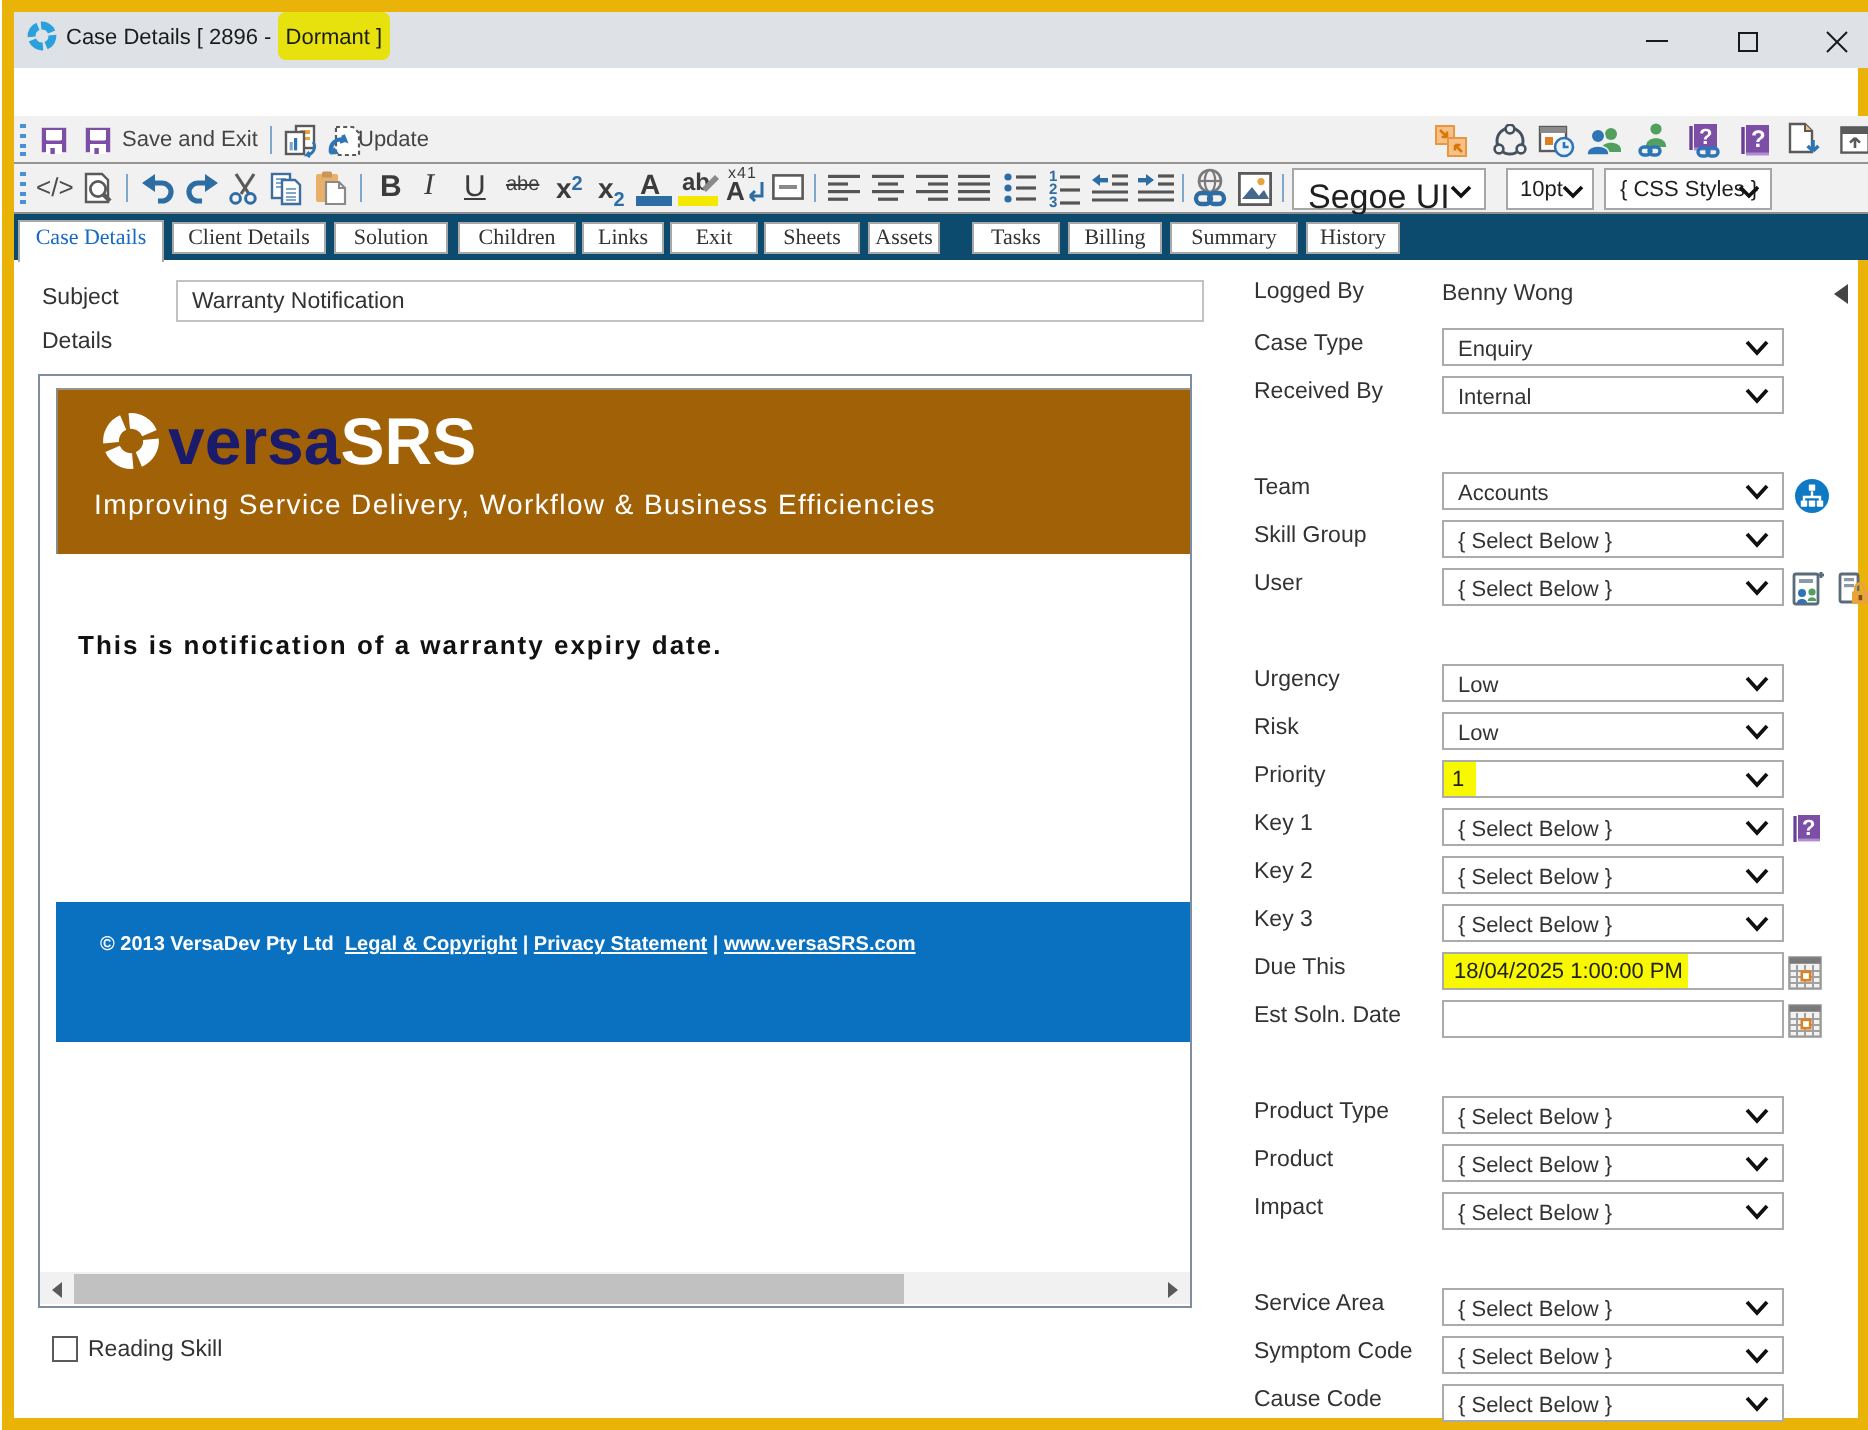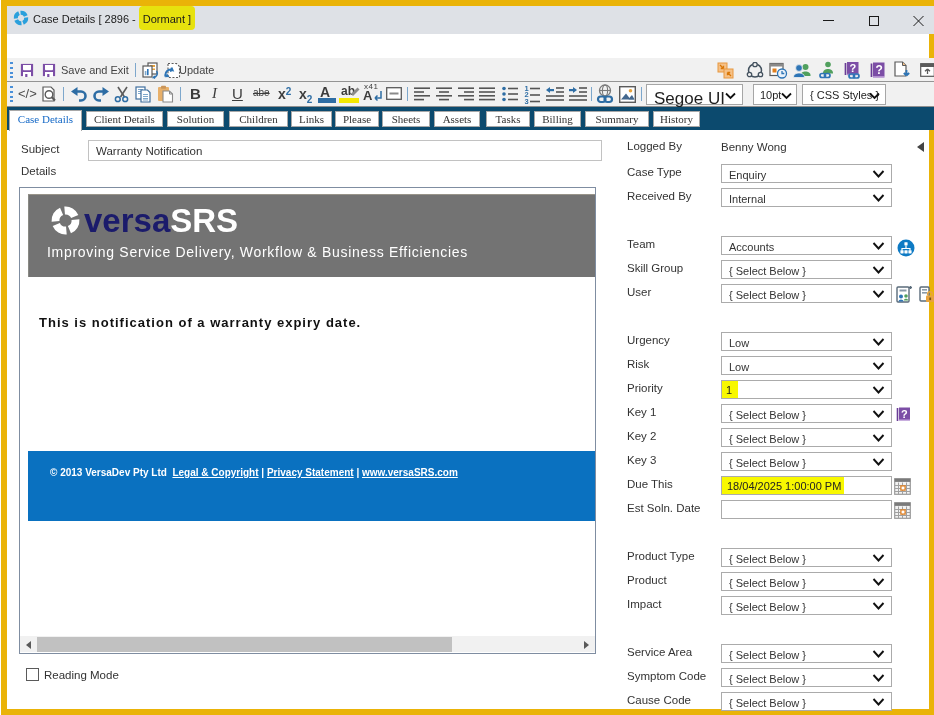--- a/index.html
+++ b/index.html
@@ -22,21 +22,21 @@
 .dots { position:absolute; left:3px; top:4px; width:3px; height:16px; }
 
 #tabrow { position:absolute; left:0; top:101px; width:932px; height:23px; background:#0c4a6e;font-family:Liberation Serif, serif; }
 .tab { position:absolute; top:4px; height:16px; background:#fff; border:1px solid #a8a8a8; font-size:11px; color:#333; text-align:center; line-height:14px; }
 .tab.active { top:3px; height:21px; border-bottom:none; color:#1569c7; }
 
 .lbl { position:absolute; font-size:11.5px; color:#333; }
 #subject { position:absolute; left:81px; top:134px; width:514px; height:21px; border:1px solid #c2c2c2; background:#fff; font-size:11.5px; color:#333; padding:4px 0 0 7px; }
 #frame { position:absolute; left:12px; top:181px; width:577px; height:467px; border:1px solid #7f8da1; background:#fff; }
 
-#banner { position:absolute; left:8px; top:6px; width:567px; height:83px; background:#737373; border-top:1px solid #98948a; border-left:1px solid #8a8a84; }
+#banner { position:absolute; left:8px; top:6px; width:567px; height:83px; background:#a16207; border-top:1px solid #98948a; border-left:1px solid #8a8a84; }
 #efooter { position:absolute; left:8px; top:263px; width:567px; height:70px; background:#0a71c0; }
 #hscroll { position:absolute; left:0px; top:448px; width:575px; height:16px; background:#f1f1f1; }
 #hthumb { position:absolute; left:17px; top:1px; width:415px; height:15px; background:#c1c1c1; }
 .sarrow { position:absolute; top:4px; }
 
 .sel { position:absolute; left:714px; width:171px; height:19px; border:1px solid #ababab; background:#fff; font-size:11px; color:#333; padding-top:4px; padding-left:7px; }
 .chev { position:absolute; right:6px; top:4px; }
 .rlbl { position:absolute; left:620px; font-size:11.5px; color:#333; }
 </style>
 </head>
@@ -348,23 +348,23 @@
           <path d="M1 1.5 L5.5 6 L10 1.5" stroke="#111" stroke-width="1.8" fill="none"></path>
         </svg>
 </div>
 </div>
 <div id="tabrow">
   <div class="tab active" style="left:2px;width:73px;line-height:16px">Case Details</div>
   <div class="tab" style="left:79px;width:77px">Client Details</div>
   <div class="tab" style="left:160px;width:57px">Solution</div>
   <div class="tab" style="left:222px;width:59px">Children</div>
   <div class="tab" style="left:284px;width:41px">Links</div>
-  <div class="tab" style="left:328px;width:44px">Please</div>
+  <div class="tab" style="left:328px;width:44px">Exit</div>
   <div class="tab" style="left:375px;width:48px">Sheets</div>
-  <div class="tab" style="left:427px;width:46px">Assets</div>
+  <div class="tab" style="left:427px;width:36px">Assets</div>
   <div class="tab" style="left:479px;width:44px">Tasks</div>
   <div class="tab" style="left:527px;width:47px">Billing</div>
   <div class="tab" style="left:578px;width:64px">Summary</div>
   <div class="tab" style="left:646px;width:47px">History</div>
 </div>
 <div id="content">
 <div class="lbl" style="left:14px;top:137px">Subject</div>
 <div id="subject">Warranty Notification</div>
 <div class="lbl" style="left:14px;top:159px">Details</div>
 <div id="frame">
@@ -388,21 +388,21 @@
     <svg class="sarrow" style="left:5px" width="8" height="10">
             <path d="M6 1 L1 5 L6 9 Z" fill="#5a5a5a"></path>
           </svg>
     <div id="hthumb"></div>
     <svg class="sarrow" style="right:5px" width="8" height="10">
             <path d="M2 1 L7 5 L2 9 Z" fill="#5a5a5a"></path>
           </svg>
   </div>
 </div>
 <div class="abs" style="left:19px;top:662px;width:13px;height:13px;border:1px solid #5a5a5a;background:#fff"></div>
-<div class="lbl" style="left:37px;top:663px">Reading Mode</div>
+<div class="lbl" style="left:37px;top:663px">Reading Skill</div>
 <div id="rightpanel">
 <svg class="abs" style="left:909px;top:136px" width="10" height="10">
           <path d="M8 0 L8 10 L1 5 Z" fill="#444"></path>
         </svg>
 <div class="rlbl" style="top:134px">Logged By</div>
         <div class="abs" style="left:714px;top:135px;font-size:11.5px;color:#333">Benny Wong</div>
 <div class="rlbl" style="top:160px">Case Type</div>
 <div class="sel" style="top:158px">Enquiry<svg class="chev" width="13" height="10">
             <path d="M1.5 2 L6.5 7.5 L11.5 2" stroke="#111" stroke-width="1.9" fill="none"></path>
           </svg></div>

